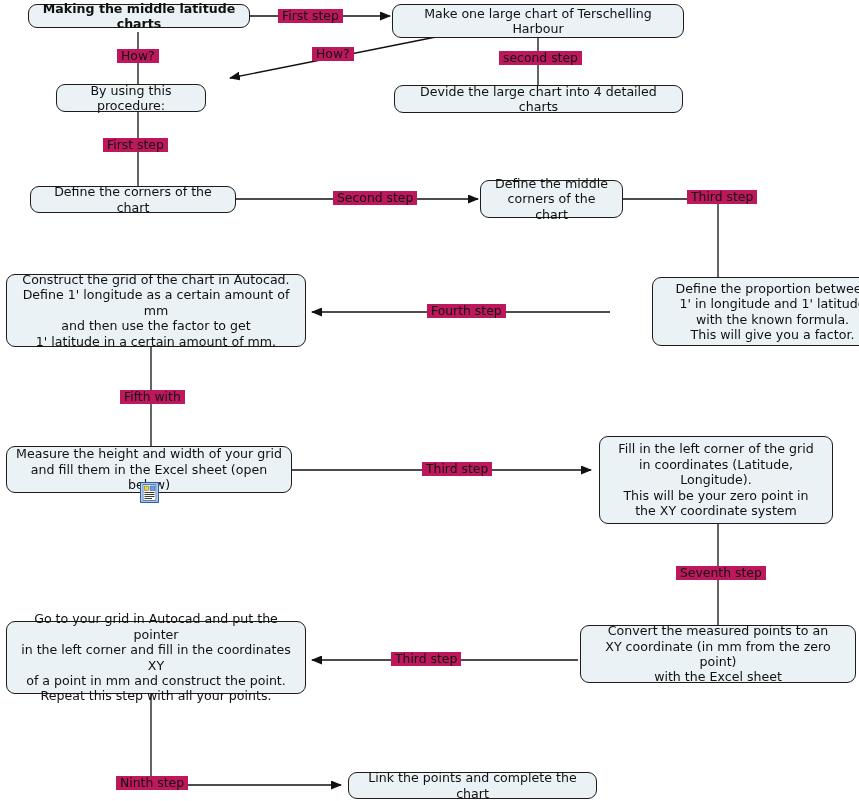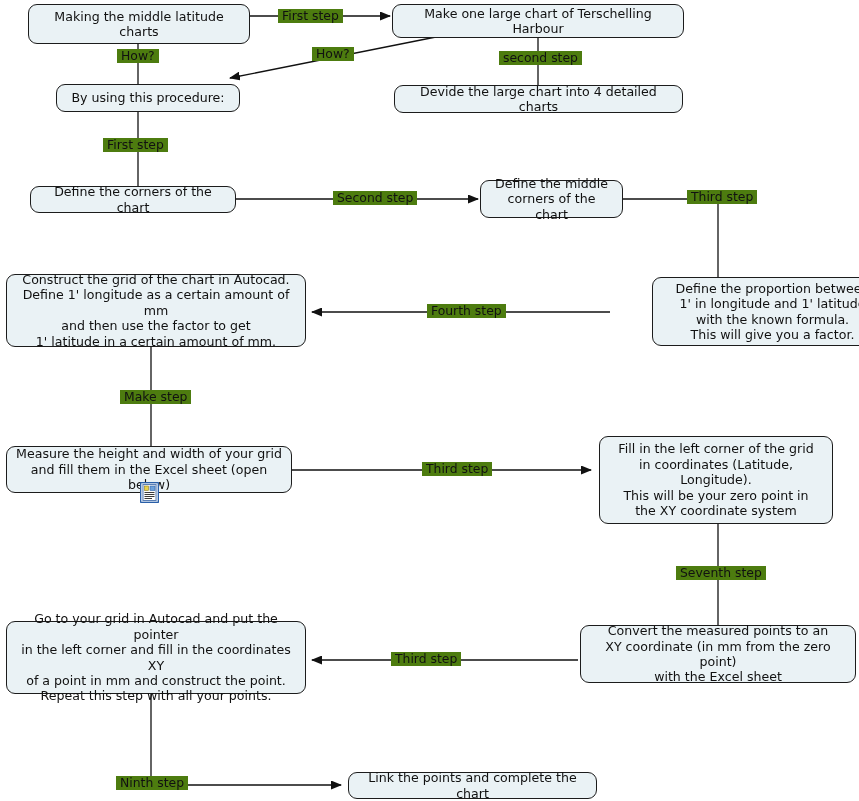--- a/index.html
+++ b/index.html
@@ -42,21 +42,21 @@
     line-height: 15.4px;
     color: #111111;
     padding: 3px 9px;
     white-space: pre-line;
     z-index: 3;
   }
   .edge-label {
     position: absolute;
     font-size: 12.4px;
     color: #111111;
-    background: #4d7c0f;
+    background: #be185d;
     padding: 0 4px;
     white-space: nowrap;
     z-index: 4;
     line-height: 14px;
   }
   .doc-icon {
     position: absolute;
     width: 19px;
     height: 21px;
     z-index: 6;
@@ -97,25 +97,25 @@
     <line x1="292" y1="470" x2="591" y2="470" stroke="#111111" stroke-width="1.3" marker-end="url(#arrow)"></line>
 
     <line x1="718" y1="510" x2="718" y2="625" stroke="#111111" stroke-width="1.3"></line>
 
     <line x1="578" y1="660" x2="312" y2="660" stroke="#111111" stroke-width="1.3" marker-end="url(#arrow)"></line>
 
     <line x1="151" y1="694" x2="151" y2="785" stroke="#111111" stroke-width="1.3"></line>
     <line x1="151" y1="785" x2="341" y2="785" stroke="#111111" stroke-width="1.3" marker-end="url(#arrow)"></line>
   </svg>
 
-  <div class="node" style="left:28px; top:4px; width:222px; height:40px;">Making the middle latitude charts</div>
+  <div class="node" style="left:28px; top:4px; width:222px; height:24px;font-weight:bold;">Making the middle latitude charts</div>
 
   <div class="node" style="left:392px; top:4px; width:292px; height:34px;">Make one large chart of Terschelling Harbour</div>
 
-  <div class="node" style="left:56px; top:84px; width:184px; height:28px;">By using this procedure:</div>
+  <div class="node" style="left:56px; top:84px; width:150px; height:28px;">By using this procedure:</div>
 
   <div class="node" style="left:394px; top:85px; width:289px; height:28px;">Devide the large chart into 4 detailed charts</div>
 
   <div class="node" style="left:30px; top:186px; width:206px; height:27px;">Define the corners of the chart</div>
 
   <div class="node" style="left:480px; top:180px; width:143px; height:38px;">Define the middle
 corners of the chart</div>
 
   <div class="node" style="left:6px; top:274px; width:300px; height:73px;">Construct the grid of the chart in Autocad.
 Define 1' longitude as a certain amount of mm
@@ -155,21 +155,21 @@
   <div class="edge-label" style="left:499px; top:51px;">second step</div>
 
   <div class="edge-label" style="left:103px; top:138px;">First step</div>
 
   <div class="edge-label" style="left:333px; top:191px;">Second step</div>
 
   <div class="edge-label" style="left:687px; top:190px;">Third step</div>
 
   <div class="edge-label" style="left:427px; top:304px;">Fourth step</div>
 
-  <div class="edge-label" style="left:120px; top:390px;">Make step</div>
+  <div class="edge-label" style="left:120px; top:390px;">Fifth with</div>
 
   <div class="edge-label" style="left:422px; top:462px;">Third step</div>
 
   <div class="edge-label" style="left:676px; top:566px;">Seventh step</div>
 
   <div class="edge-label" style="left:391px; top:652px;">Third step</div>
 
   <div class="edge-label" style="left:116px; top:776px;">Ninth step</div>
 
   <div class="doc-icon" style="left:140px; top:482px;" title="Excel sheet (open below)">

